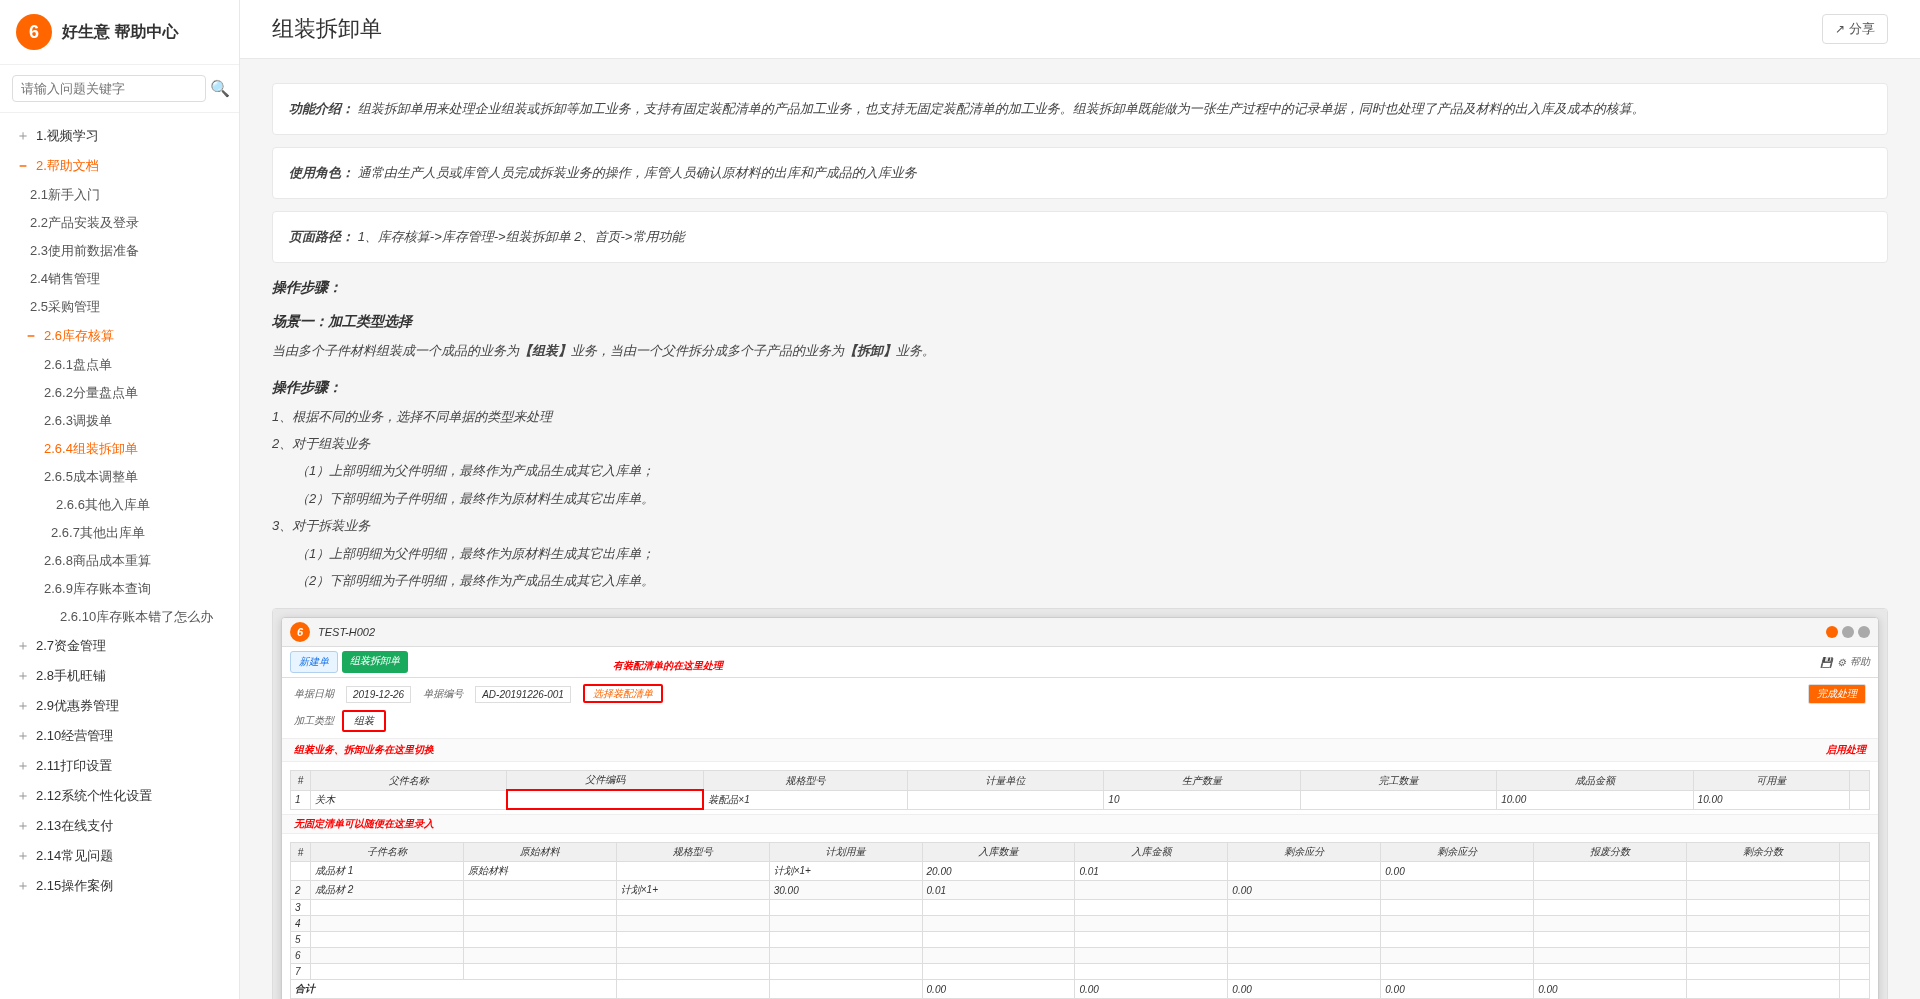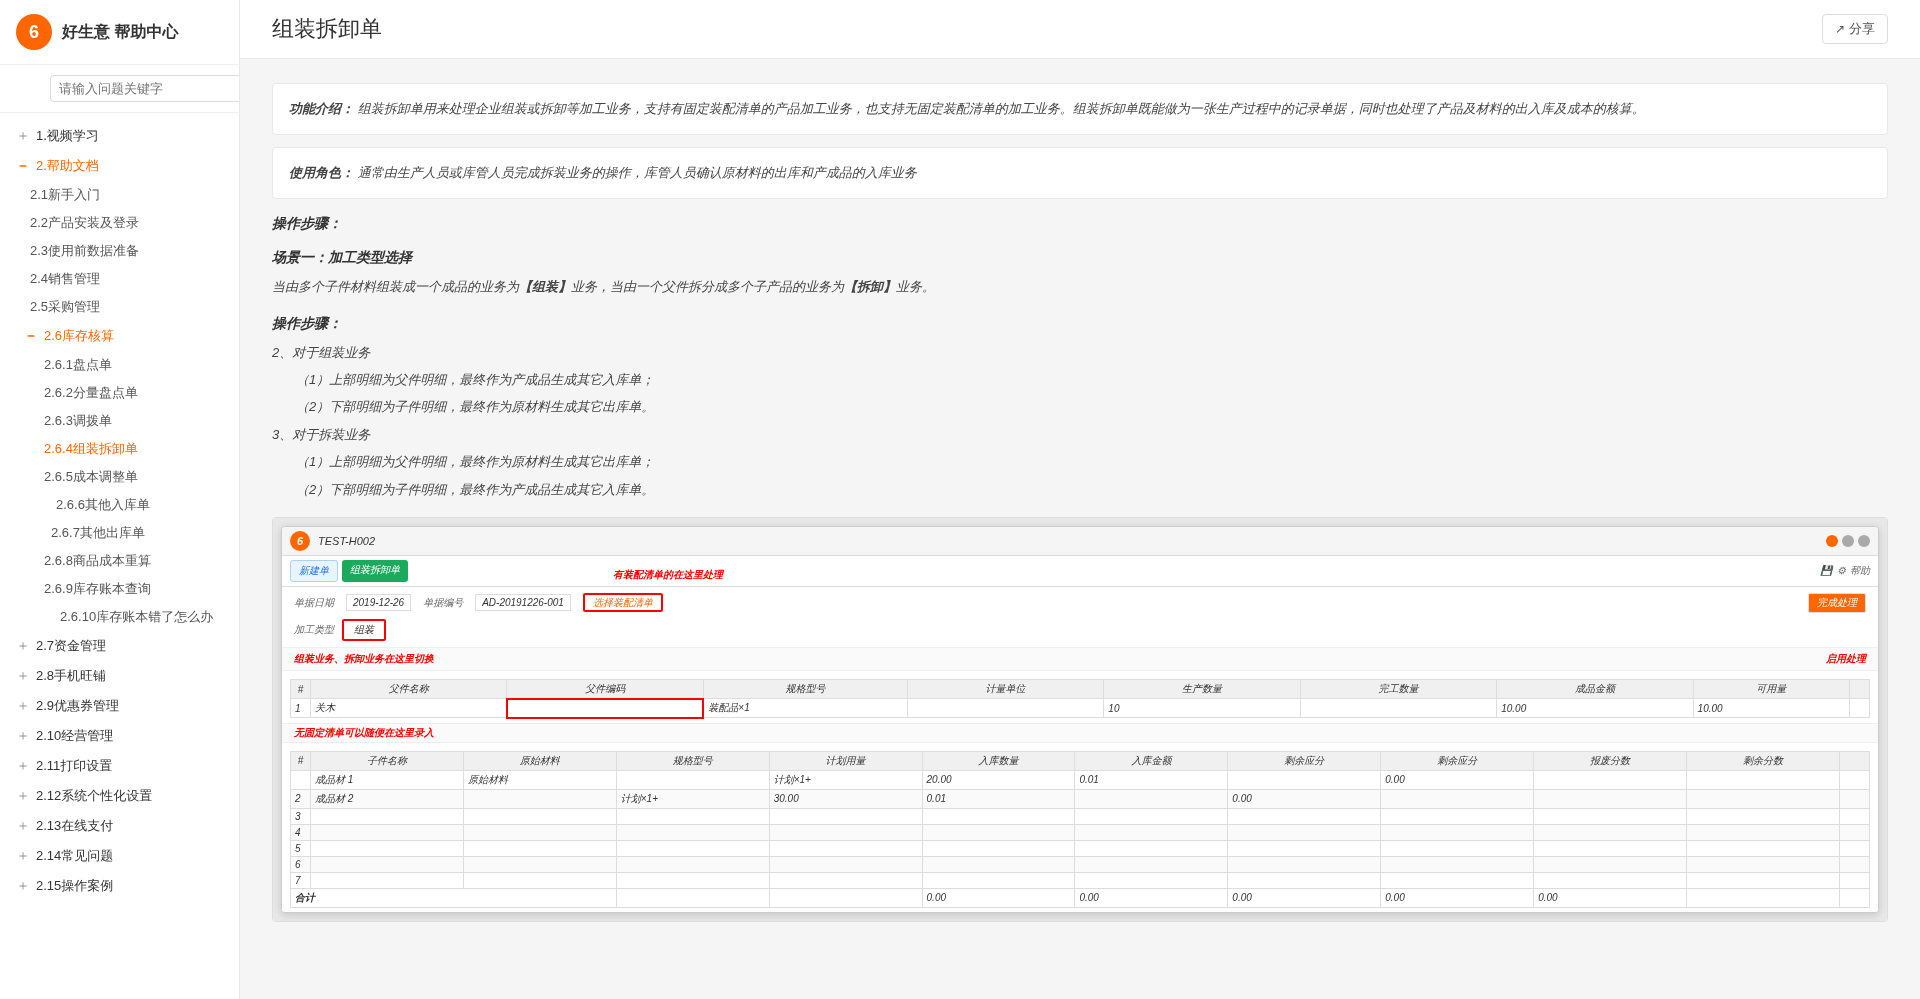--- a/index.html
+++ b/index.html
@@ -48,21 +48,20 @@
       align-items: center;
     }
     #search-input {
       flex: 1;
       border: 1px solid #ddd;
       border-radius: 4px;
       padding: 5px 8px;
       font-size: 13px;
       outline: none;
       color: #999;
-      margin-left: 38px;
     }
     #search-btn {
       margin-left: 6px;
       background: none;
       border: none;
       cursor: pointer;
       color: #999;
       font-size: 16px;
     }
     #nav-tree {
@@ -287,28 +286,33 @@
     <div class="info-box">
       <span style="font-weight:bold;">功能介绍：</span>
       <span>组装拆卸单用来处理企业组装或拆卸等加工业务，支持有固定装配清单的产品加工业务，也支持无固定装配清单的加工业务。组装拆卸单既能做为一张生产过程中的记录单据，同时也处理了产品及材料的出入库及成本的核算。</span>
     </div>
 
     <div class="info-box">
       <span style="font-weight:bold;">使用角色：</span>
       <span>通常由生产人员或库管人员完成拆装业务的操作，库管人员确认原材料的出库和产成品的入库业务</span>
     </div>
 
+    <div class="info-box">
+      <span style="font-weight:bold;">页面路径：</span>
+      <span>1、库存核算-&gt;库存管理-&gt;组装拆卸单 2、首页-&gt;常用功能</span>
+    </div>
 
     <div>
       <div class="section-heading">操作步骤：</div>
       <div class="section-heading">场景一：加工类型选择</div>
       <div class="step-text">
         当由多个子件材料组装成一个成品的业务为<span style="font-weight:bold;">【组装】</span>业务，当由一个父件拆分成多个子产品的业务为<span style="font-weight:bold;">【拆卸】</span>业务。
       </div>
       <div class="section-heading">操作步骤：</div>
+      <div class="step-text">1、根据不同的业务，选择不同单据的类型来处理</div>
       <div class="step-text">2、对于组装业务</div>
       <div class="step-text step-sub">（1）上部明细为父件明细，最终作为产成品生成其它入库单；</div>
       <div class="step-text step-sub">（2）下部明细为子件明细，最终作为原材料生成其它出库单。</div>
       <div class="step-text">3、对于拆装业务</div>
       <div class="step-text step-sub">（1）上部明细为父件明细，最终作为原材料生成其它出库单；</div>
       <div class="step-text step-sub">（2）下部明细为子件明细，最终作为产成品生成其它入库单。</div>
     </div>
 
     <div class="screenshot-container">
       <div class="screenshot-inner" style="background:#e8e8e8; padding:8px;">

